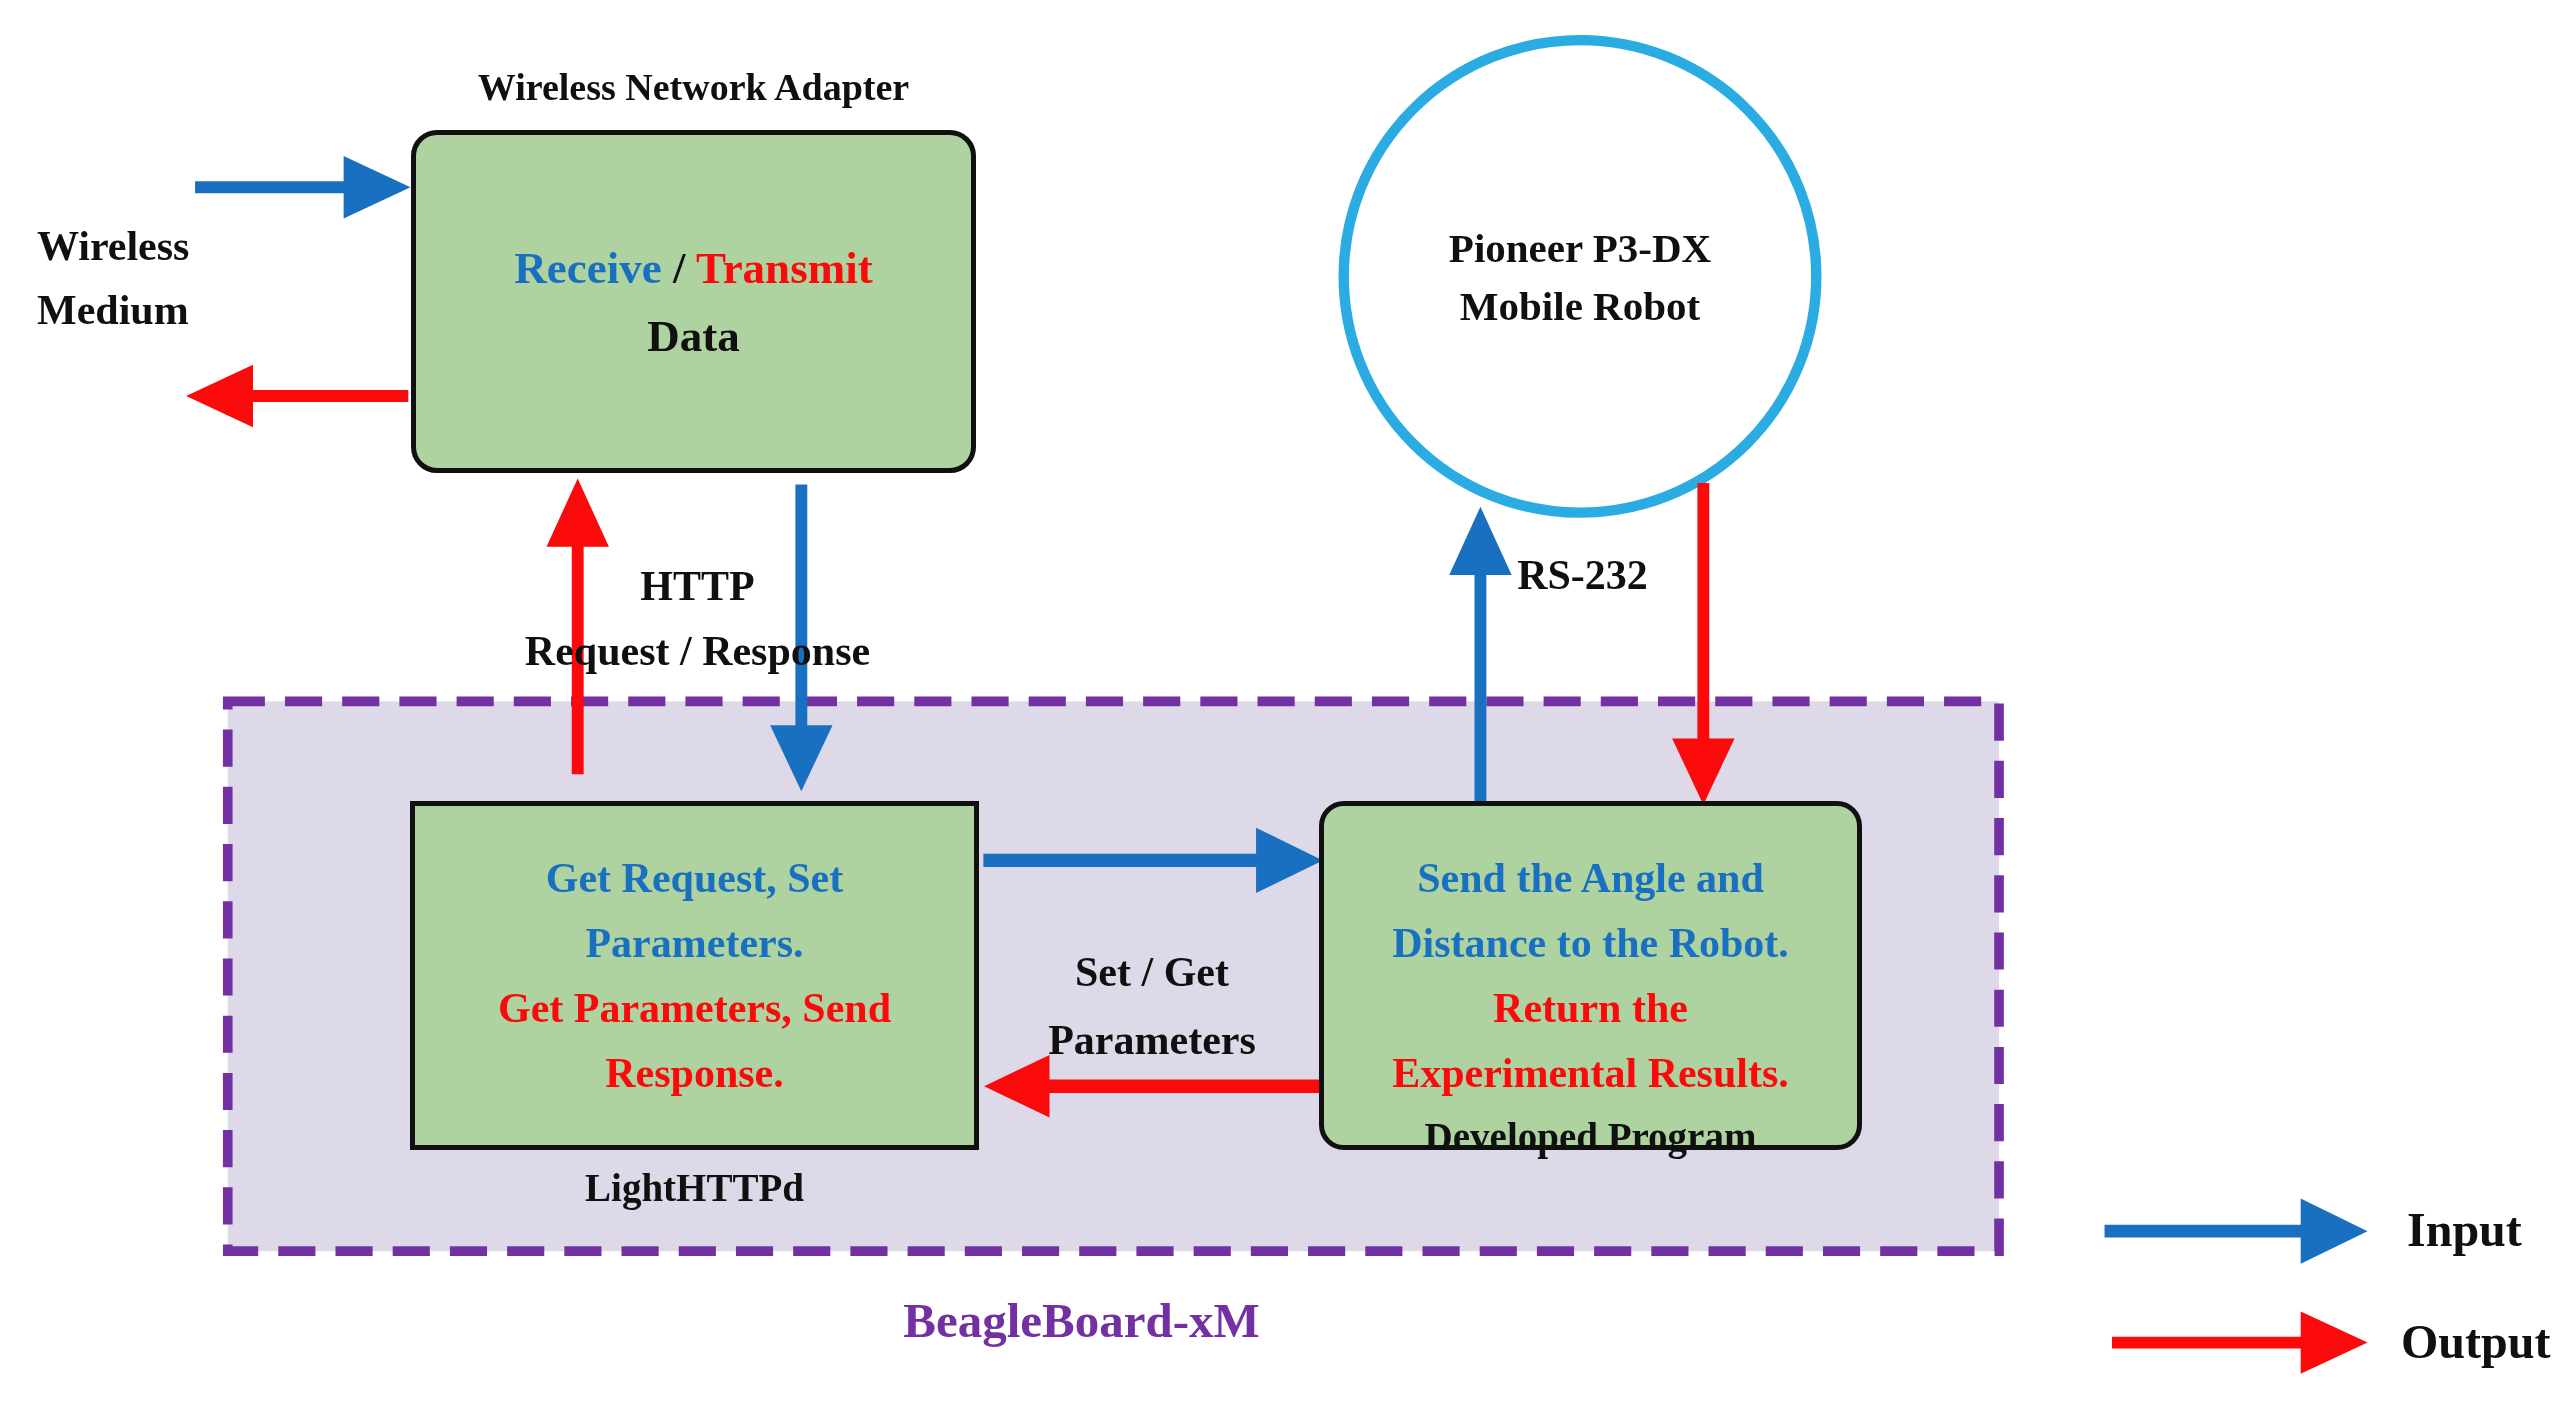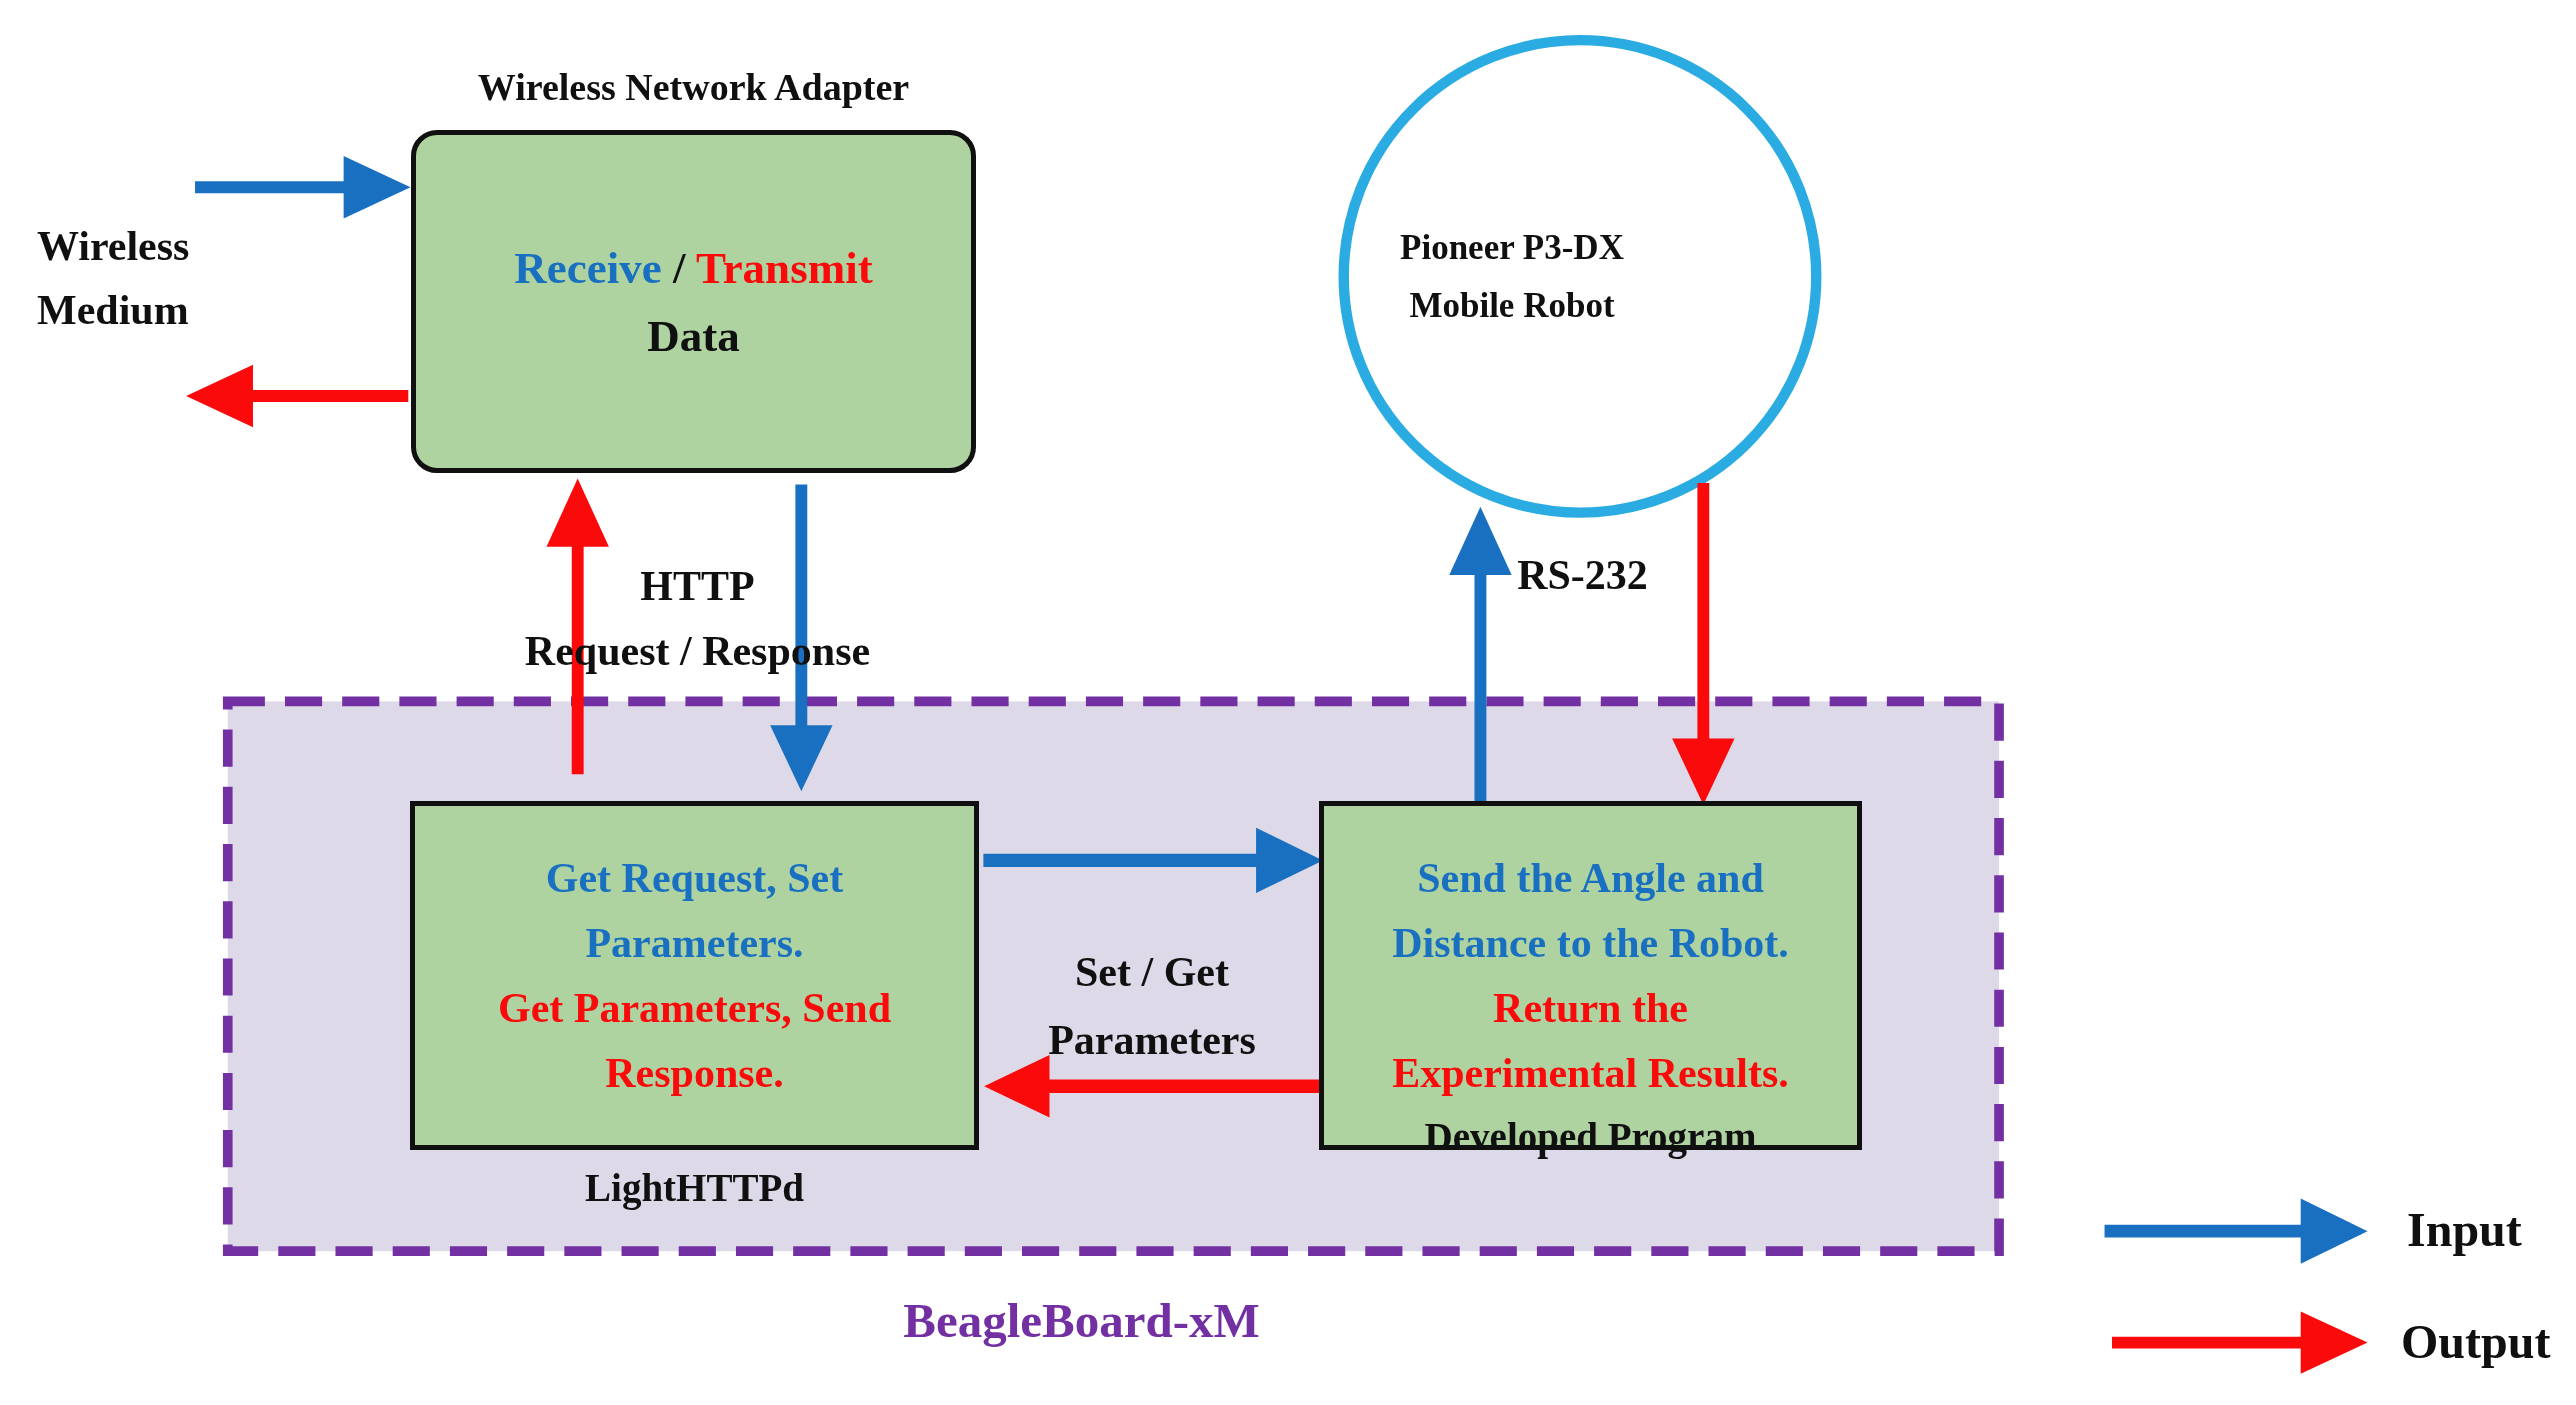--- a/index.html
+++ b/index.html
@@ -127,21 +127,21 @@
       <span class="t-blue">Receive</span><span class="sep t-ink"> / </span><span class="t-red">Transmit</span>
     </div>
     <div class="t-ink">Data</div>
   </div>
 
   <div class="lbl lbl-left" style="left:37px; top:214px; font-size:42px; line-height:64px;">
     <div>Wireless</div>
     <div>Medium</div>
   </div>
 
-  <div class="lbl" style="left:1289px; top:219px; width:446px; font-size:35px; line-height:58px;">
+  <div class="lbl" style="left:1357px; top:219px; width:446px; font-size:41px; line-height:58px;">
     <div>Pioneer P3-DX</div>
     <div>Mobile Robot</div>
   </div>
 
   <div class="lbl" style="left:467px; top:554px; width:461px; font-size:42px; line-height:65px;">
     <div>HTTP</div>
     <div>Request / Response</div>
   </div>
 
   <div class="lbl" style="left:1434px; top:551px; width:297px; font-size:42px;">RS-232</div>
@@ -152,21 +152,21 @@
     <div class="t-red">Get Parameters, Send</div>
     <div class="t-red">Response.</div>
   </div>
   <div class="lbl" style="left:410px; top:1165px; width:569px; font-size:39px;">LightHTTPd</div>
 
   <div class="lbl" style="left:996px; top:938px; width:312px; font-size:42px; line-height:68px;">
     <div>Set / Get</div>
     <div>Parameters</div>
   </div>
 
-  <div class="gbox" style="left:1319px; top:801px; width:543px; height:349px; font-size:42px; line-height:65px;">
+  <div class="gbox" style="left:1319px; top:801px; width:543px; height:349px; font-size:42px; line-height:65px;border-radius:25px;">
     <div class="t-blue">Send the Angle and</div>
     <div class="t-blue">Distance to the Robot.</div>
     <div class="t-red">Return the</div>
     <div class="t-red">Experimental Results.</div>
   </div>
   <div class="lbl" style="left:1319px; top:1114px; width:543px; font-size:39px;">Developed Program</div>
 
   <div class="lbl t-purple" style="left:784px; top:1292px; width:595px; font-size:49px;">BeagleBoard-xM</div>
 
   <div class="lbl lbl-left" style="left:2407px; top:1200px; font-size:48px; line-height:59px;">Input</div>

